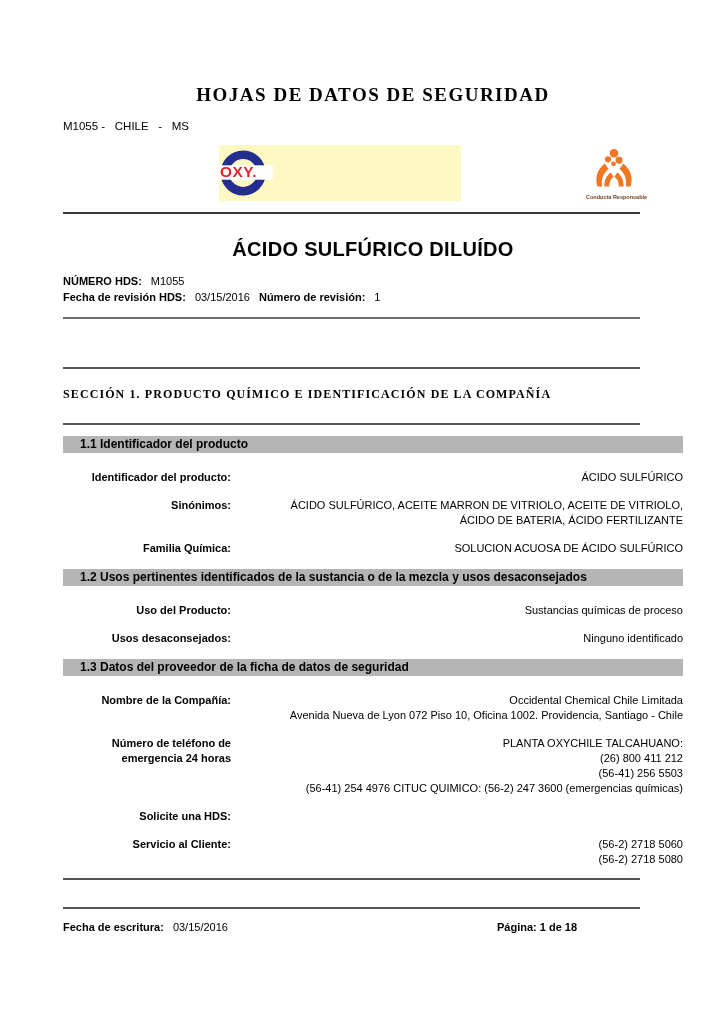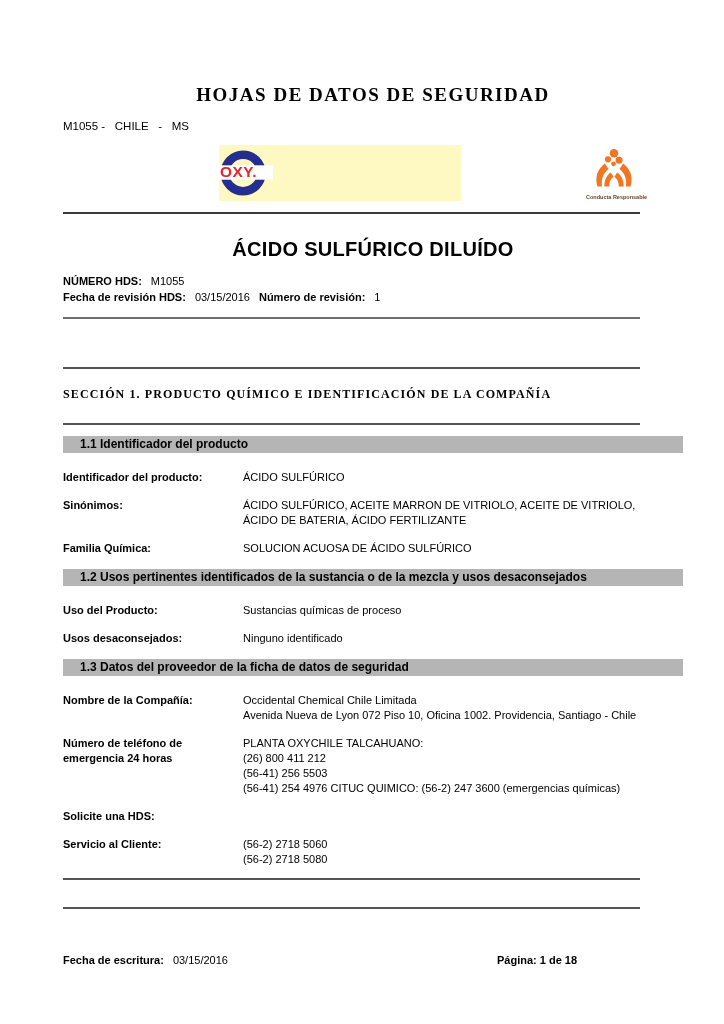--- a/index.html
+++ b/index.html
@@ -60,27 +60,26 @@
     font-size:12px; letter-spacing:1.1px; white-space:nowrap;
   }
   .main { position:absolute; top:436px; left:63px; width:620px; }
   .bar {
     background:#b5b5b5; height:17px; line-height:17px;
     font-size:12px; font-weight:bold; padding-left:17px;
     margin-bottom:17px;
   }
   .row {
     display:grid; grid-template-columns:180px 1fr;
-    font-size:11px; line-height:15px; margin-bottom:13px;
+    font-size:11px; line-height:15px; margin-bottom:13px;text-align:right;
   }
   .row .label { font-weight:bold; padding-right:12px; }
   .footer {
     position:absolute; top:921px; left:63px; width:620px; height:18px;
     font-size:11px;
-    margin-top:33px;
   }
   .footer .page-num { position:absolute; left:434px; top:0; font-weight:bold; }
 </style>
 </head>
 <body>
 
 <div class="page">
 
   <div class="doc-title">HOJAS DE DATOS DE SEGURIDAD</div>
 

